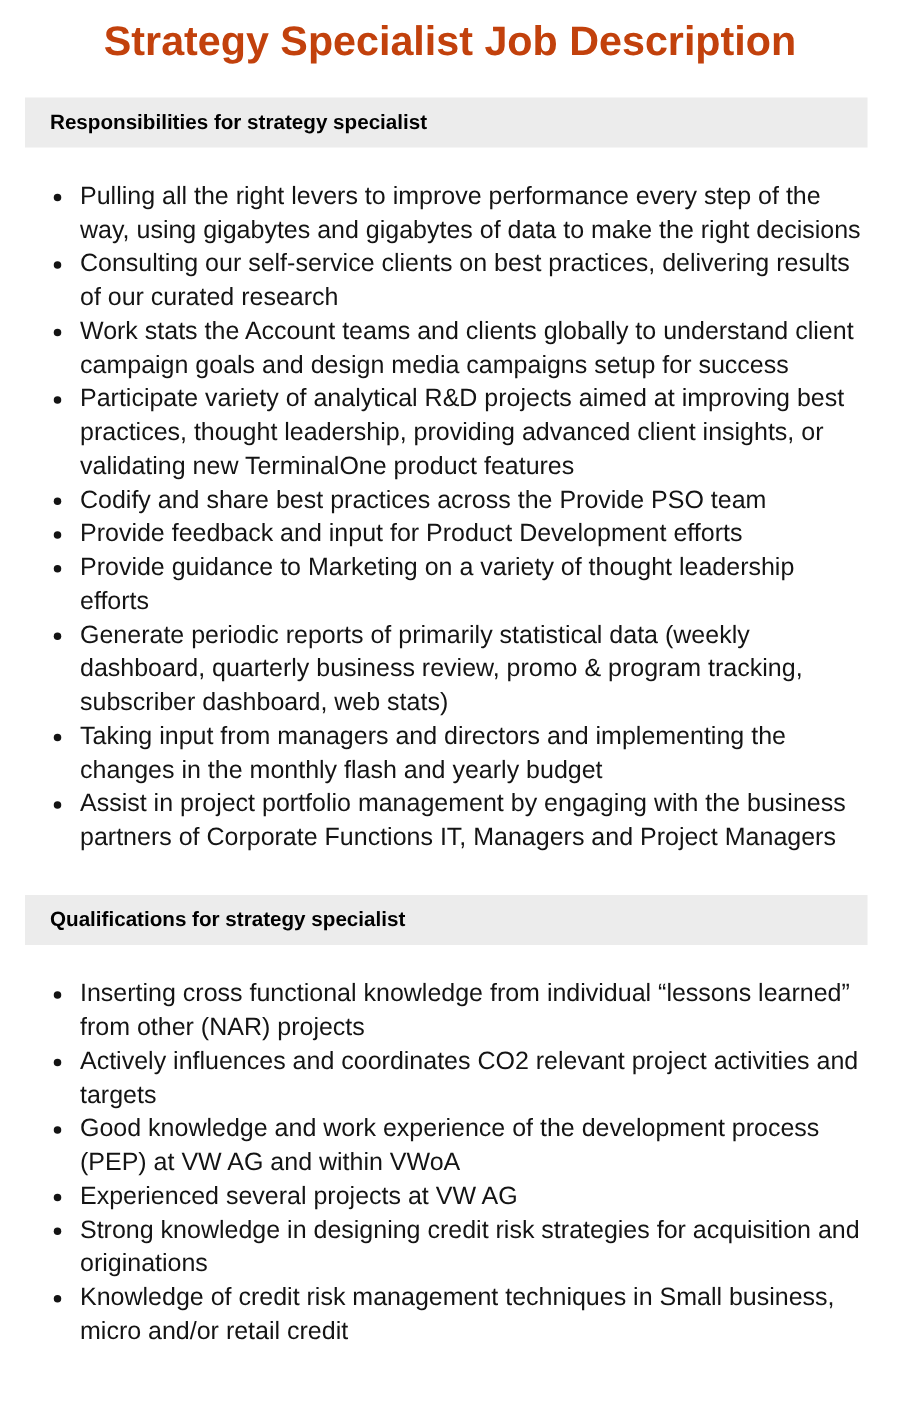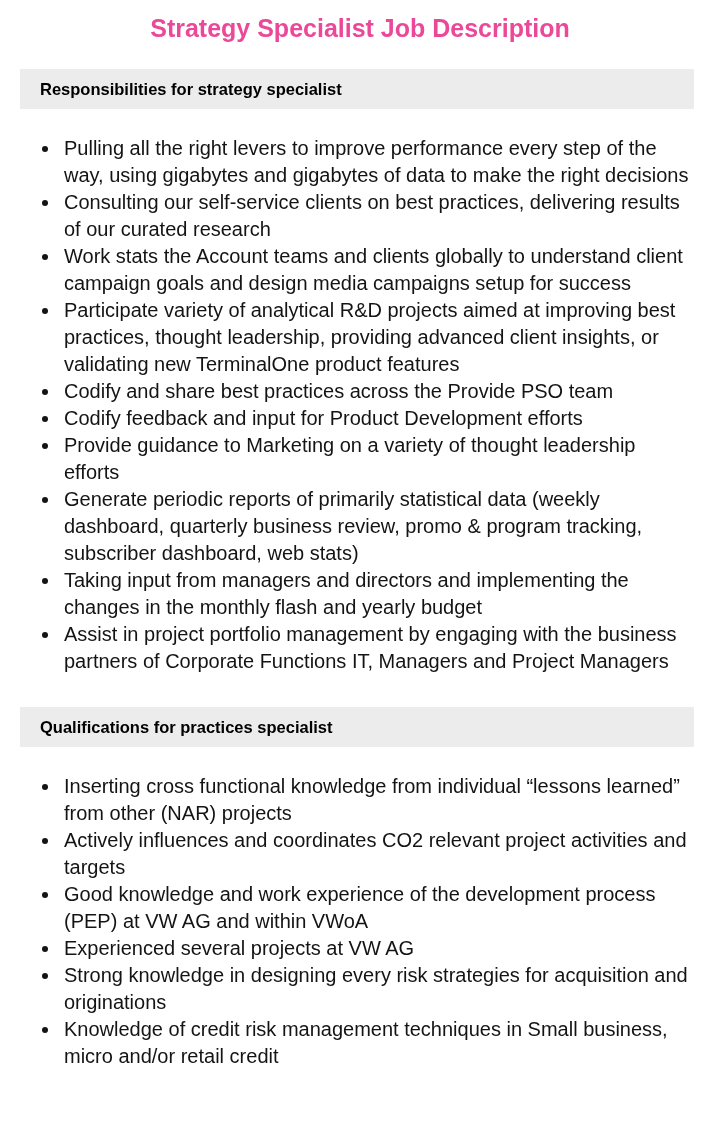--- a/index.html
+++ b/index.html
@@ -10,24 +10,24 @@
     min-height: 1133px;
     font-family: "Liberation Sans", sans-serif;
     color: #141414;
     -webkit-font-smoothing: antialiased;
   }
   .page {
     padding: 6px 0 40px 0;
   }
   .title {
     text-align: center;
-    font-size: 25px;
+    font-size: 33px;
     font-weight: 700;
     margin: 8px 20px 26px 20px;
-    color: #ec4899;
+    color: #c2410c;
   }
   .intro {
     font-size: 16.5px;
     line-height: 27px;
     margin: 0 24px 20px 20px;
   }
   .section-header {
     background: #ececec;
     font-weight: 700;
     font-size: 16.5px;
@@ -56,31 +56,31 @@
 
 
   <div class="section-header">Responsibilities for strategy specialist</div>
 
   <ul class="bullet-list">
     <li>Pulling all the right levers to improve performance every step of the way, using gigabytes and gigabytes of data to make the right decisions</li>
     <li>Consulting our self-service clients on best practices, delivering results of our curated research</li>
     <li>Work stats the Account teams and clients globally to understand client campaign goals and design media campaigns setup for success</li>
     <li>Participate variety of analytical R&amp;D projects aimed at improving best practices, thought leadership, providing advanced client insights, or validating new TerminalOne product features</li>
     <li>Codify and share best practices across the Provide PSO team</li>
-    <li>Codify feedback and input for Product Development efforts</li>
+    <li>Provide feedback and input for Product Development efforts</li>
     <li>Provide guidance to Marketing on a variety of thought leadership efforts</li>
     <li>Generate periodic reports of primarily statistical data (weekly dashboard, quarterly business review, promo &amp; program tracking, subscriber dashboard, web stats)</li>
     <li>Taking input from managers and directors and implementing the changes in the monthly flash and yearly budget</li>
     <li>Assist in project portfolio management by engaging with the business partners of Corporate Functions IT, Managers and Project Managers</li>
   </ul>
 
-  <div class="section-header">Qualifications for practices specialist</div>
+  <div class="section-header">Qualifications for strategy specialist</div>
 
   <ul class="bullet-list">
     <li>Inserting cross functional knowledge from individual “lessons learned” from other (NAR) projects</li>
     <li>Actively influences and coordinates CO2 relevant project activities and targets</li>
     <li>Good knowledge and work experience of the development process (PEP) at VW AG and within VWoA</li>
     <li>Experienced several projects at VW AG</li>
-    <li>Strong knowledge in designing every risk strategies for acquisition and originations</li>
+    <li>Strong knowledge in designing credit risk strategies for acquisition and originations</li>
     <li>Knowledge of credit risk management techniques in Small business, micro and/or retail credit</li>
   </ul>
 
 </div>
 
 </body></html>

